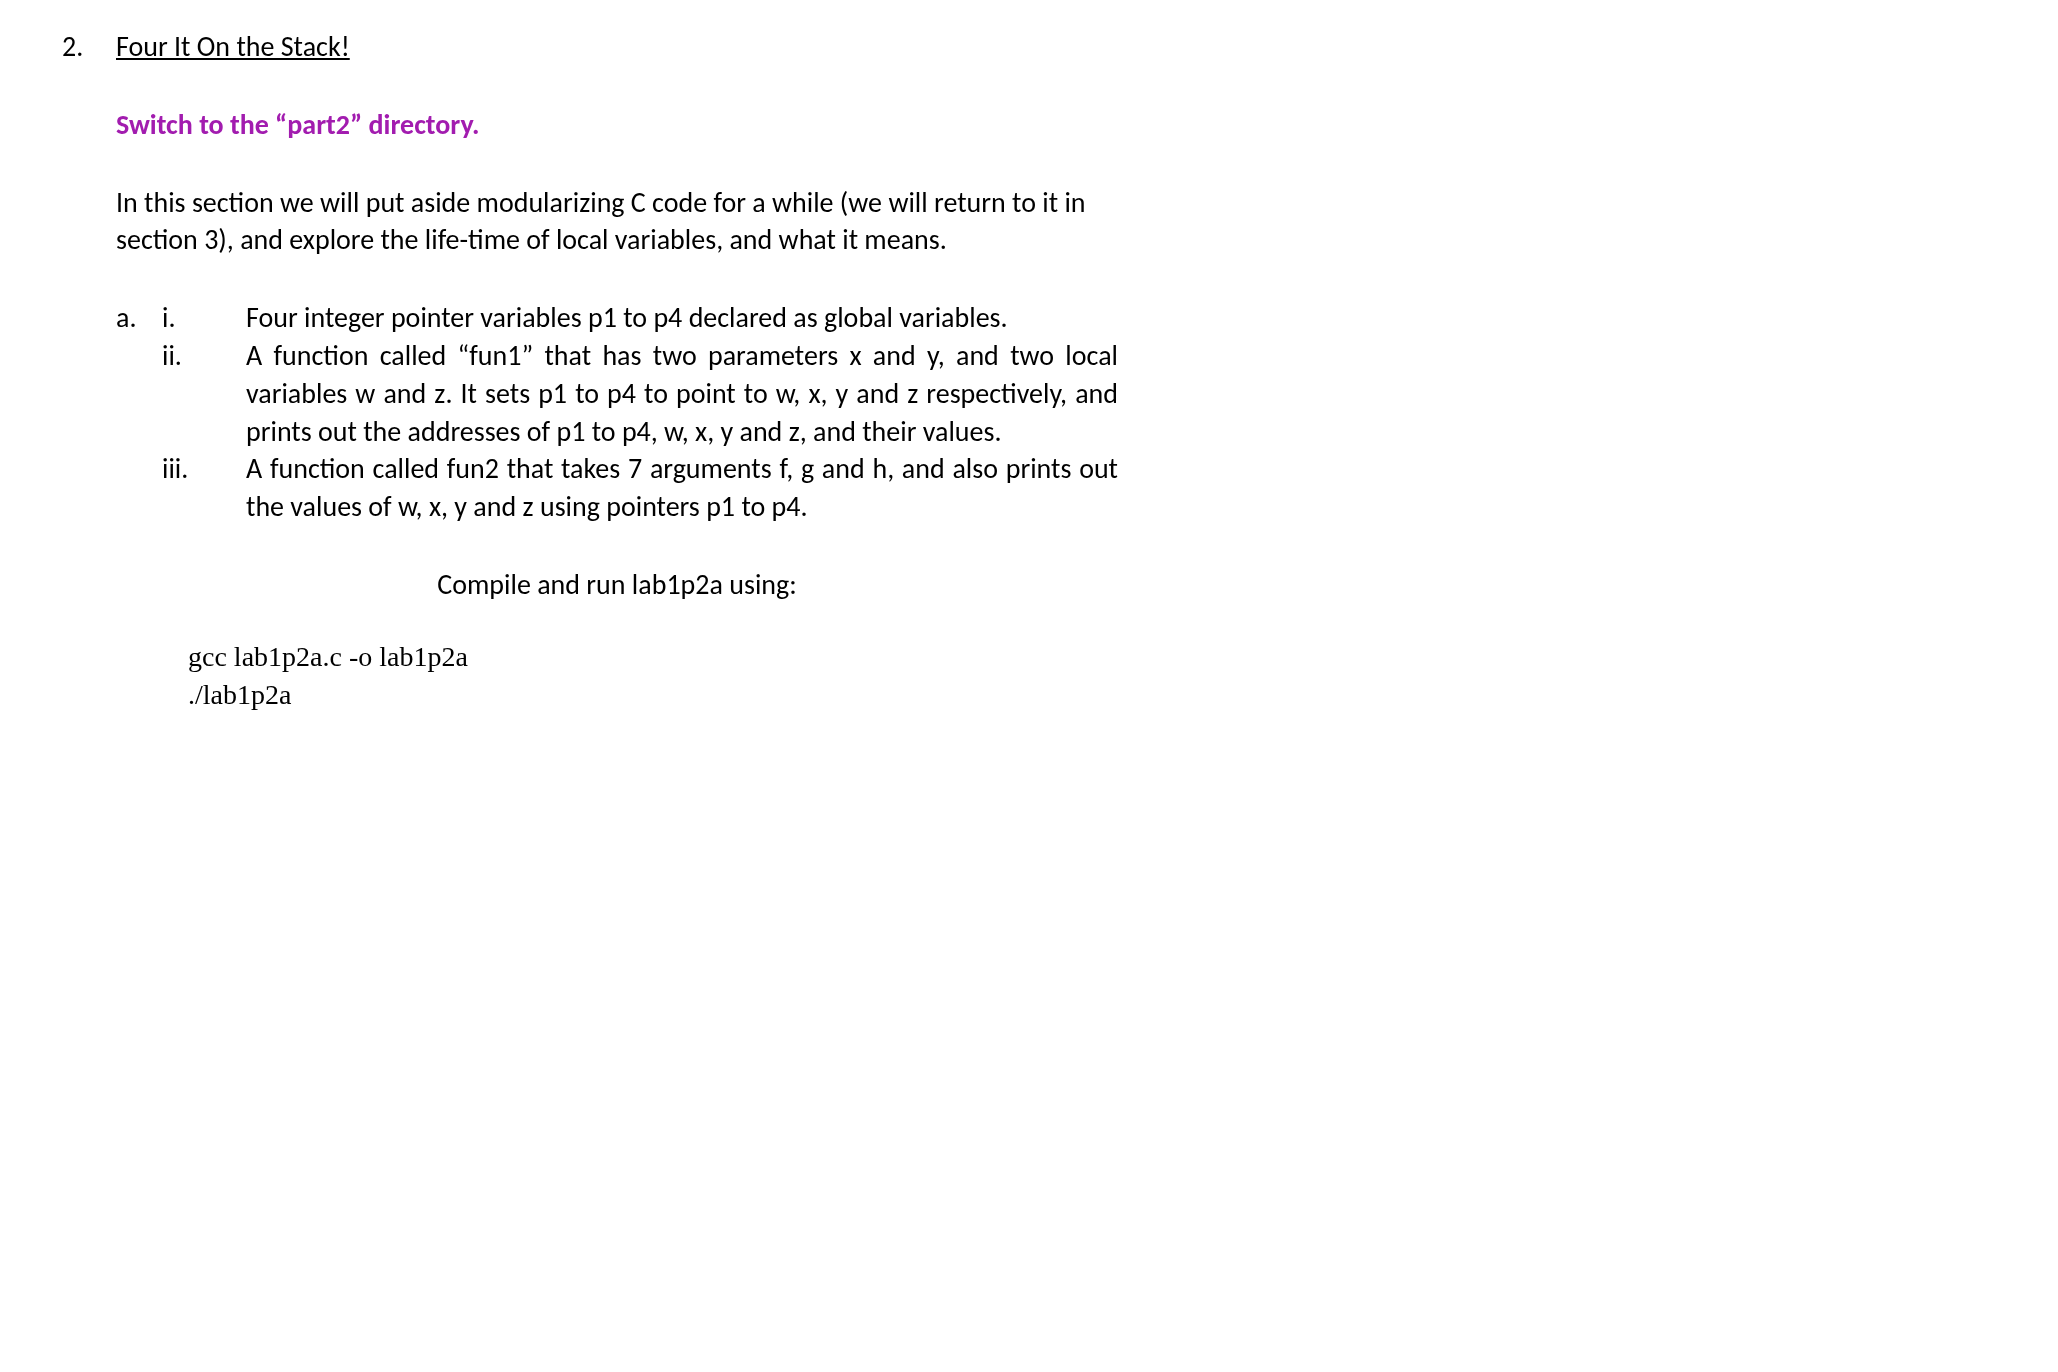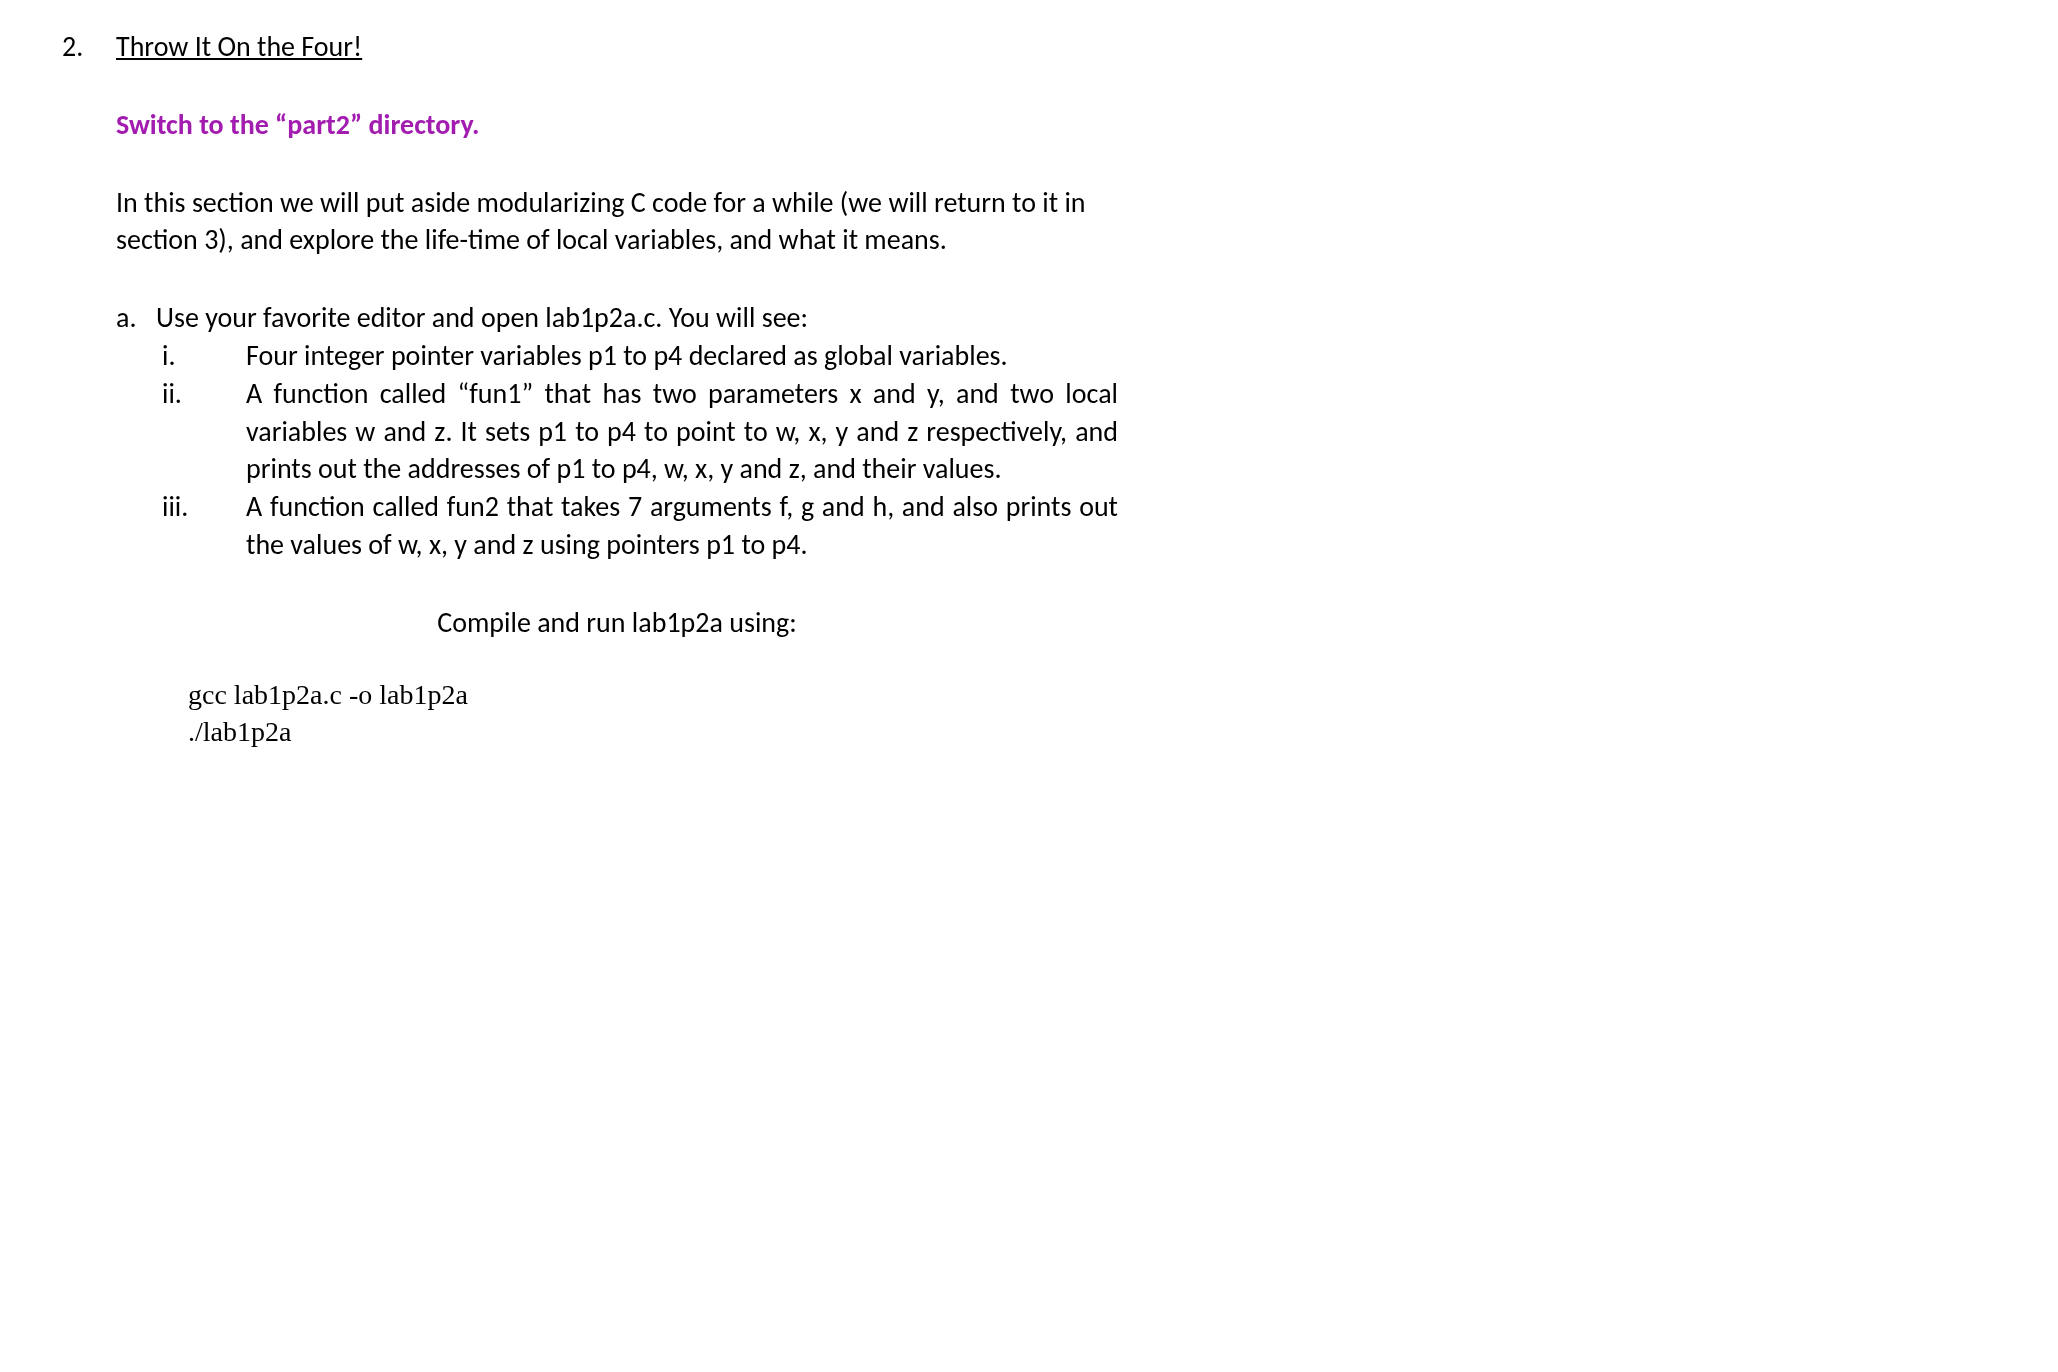--- a/index.html
+++ b/index.html
@@ -82,30 +82,29 @@
       line-height: 1.35;
     }
   </style>
 </head>
 <body>
 
 <div class="main-item">
   <div class="main-marker">2.</div>
   <div class="main-content">
 
-    <div class="heading">Throw It On the Four!</div>
+    <div class="heading">Four It On the Stack!</div>
 
     <div class="red-instruction">Switch to the “part2” directory.</div>
 
     <div class="intro-para">In this section we will put aside modularizing C code for a while (we will return to it in section 3), and explore the life-time of local variables, and what it means.</div>
 
     <div class="sub-item">
       <div class="sub-marker">a.</div>
       <div class="sub-content">
-        <div>Use your favorite editor and open lab1p2a.c. You will see:</div>
 
         <div class="roman-item">
           <div class="roman-marker">i.</div>
           <div class="roman-content">Four integer pointer variables p1 to p4 declared as global variables.</div>
         </div>
 
         <div class="roman-item">
           <div class="roman-marker">ii.</div>
           <div class="roman-content">A function called “fun1” that has two parameters x and y, and two local variables w and z. It sets p1 to p4 to point to w, x, y and z respectively, and prints out the addresses of p1 to p4, w, x, y and z, and their values.</div>
         </div>

